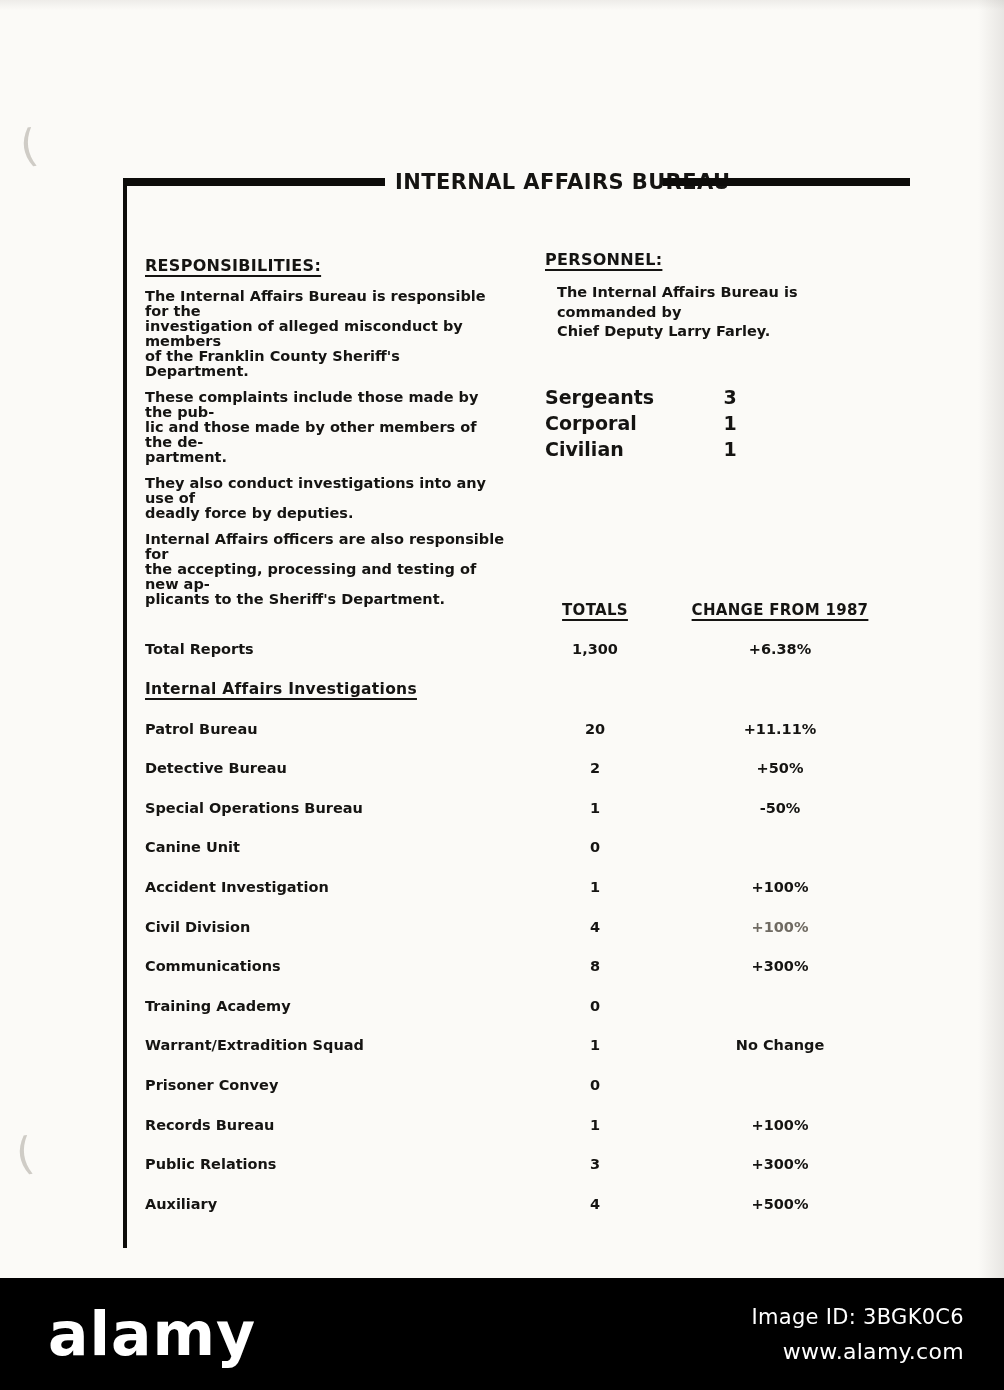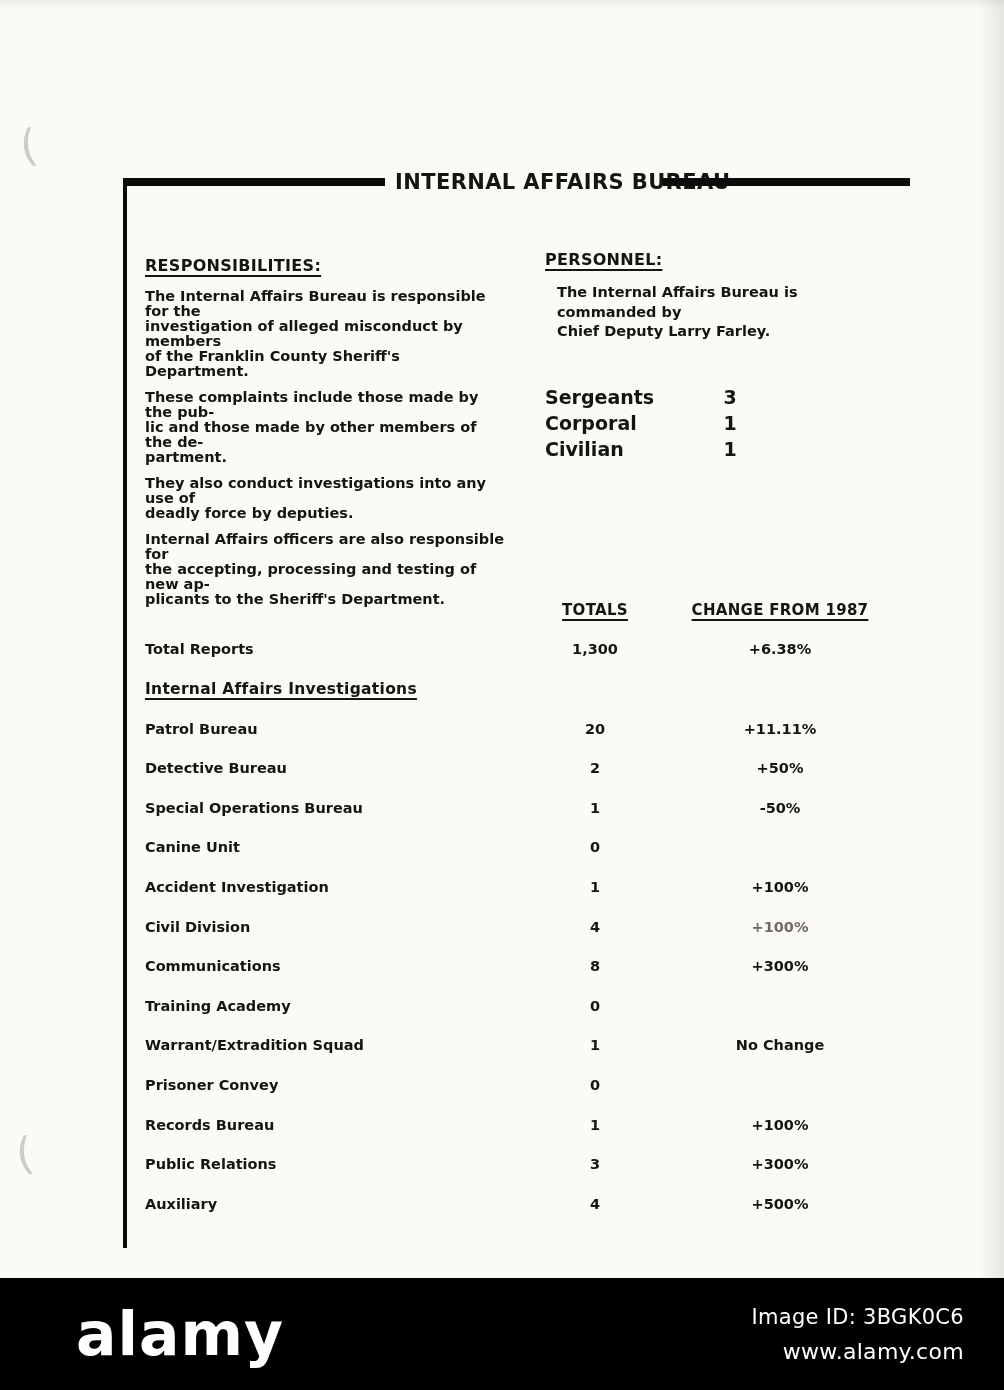--- a/index.html
+++ b/index.html
@@ -70,21 +70,21 @@
 
   .page-number{position:absolute;left:0;top:1236px;width:1004px;text-align:center;font-size:16px;font-weight:800;}
 
   
   .alamy-bar{
     position:absolute;left:0;bottom:0;width:1004px;height:112px;background:#000;
     display:flex;align-items:center;justify-content:space-between;
     color:#fff;
   }
   .alamy-logo{
-    margin-left:76px;font-size:60px;font-weight:700;letter-spacing:1px;
+    margin-left:48px;font-size:60px;font-weight:700;letter-spacing:1px;
     font-family:"DejaVu Sans","Liberation Sans",sans-serif;line-height:1;
   }
   .alamy-info{margin-right:40px;text-align:right;font-weight:400;}
   .alamy-image-id{font-size:21px;letter-spacing:0.3px;margin-bottom:10px;}
   .alamy-url{font-size:22px;font-weight:400;letter-spacing:0.3px;}
 </style>
 </head>
 <body>
 
 <div class="canvas">

